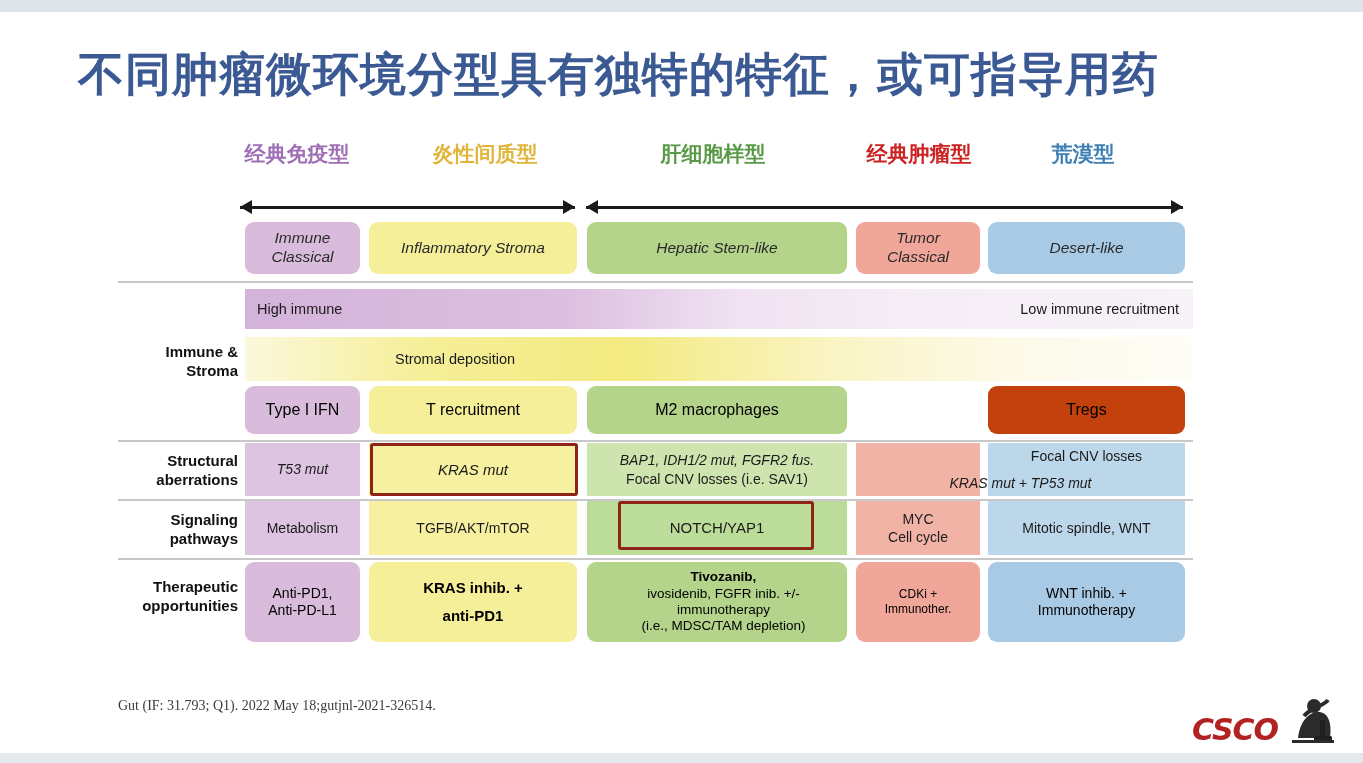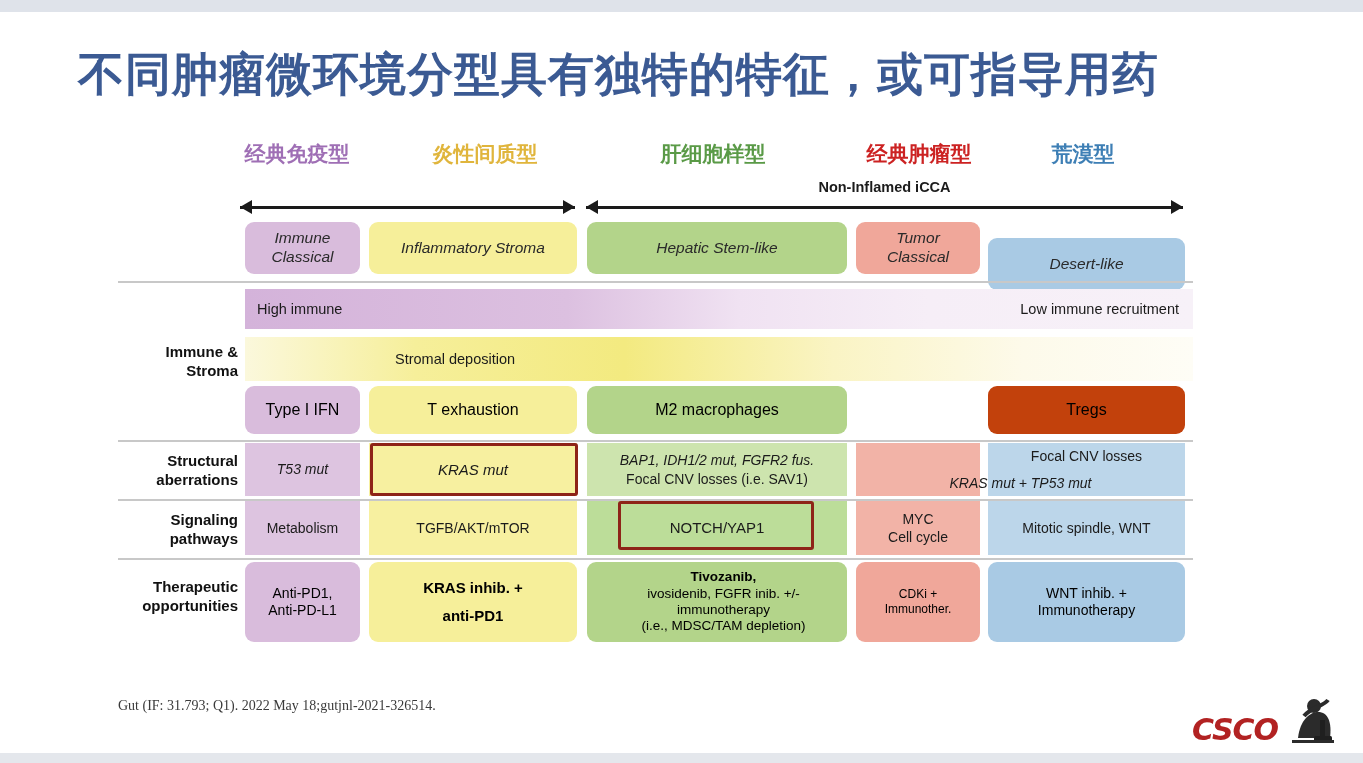--- a/index.html
+++ b/index.html
@@ -113,41 +113,40 @@
 <div class="cn-head" style="left:844px; width:150px; color:#cc2222;">经典肿瘤型</div>
 <div class="cn-head" style="left:1028px; width:110px; color:#3e7fb5;">荒漠型</div>
 
 <div class="arrow-wrap" style="left:240px; top:198px; width:335px; height:18px;">
   <div class="arrow-line"></div>
   <div class="arrow-head left"></div>
   <div class="arrow-head right"></div>
 </div>
 
 <div class="arrow-wrap" style="left:586px; top:198px; width:597px; height:18px;">
-  <div class="arrow-label">Non-Inflamed iCCA</div>
   <div class="arrow-line"></div>
   <div class="arrow-head left"></div>
   <div class="arrow-head right"></div>
 </div>
 
 <div class="pill italic" style="left:245px; top:222px; width:115px; height:52px; background:#d9bcdc;">
   <div style="white-space:pre-line;">Immune
 Classical</div>
 </div>
 <div class="pill italic" style="left:369px; top:222px; width:208px; height:52px; background:#f6ef9a;">
   <div style="white-space:pre-line;">Inflammatory Stroma</div>
 </div>
 <div class="pill italic" style="left:587px; top:222px; width:260px; height:52px; background:#b3d48a;">
   <div style="white-space:pre-line;">Hepatic Stem-like</div>
 </div>
 <div class="pill italic" style="left:856px; top:222px; width:124px; height:52px; background:#f0a79a;">
   <div style="white-space:pre-line;">Tumor
 Classical</div>
 </div>
-<div class="pill italic" style="left:988px; top:222px; width:197px; height:52px; background:#a9cae4;margin-top:16px;">
+<div class="pill italic" style="left:988px; top:222px; width:197px; height:52px; background:#a9cae4;">
   <div style="white-space:pre-line;">Desert-like</div>
 </div>
 
 <div class="hrule" style="top:281px;"></div>
 <div class="hrule" style="top:440px;"></div>
 <div class="hrule" style="top:499px;"></div>
 <div class="hrule" style="top:558px;"></div>
 
 <div class="row-label" style="left:118px; top:343px; width:120px; white-space:pre-line;">Immune &amp;
 Stroma</div>
@@ -160,21 +159,21 @@
 
 <div class="grad-bar" style="left:245px; top:337px; width:948px; height:44px;
      background:linear-gradient(to right,#fbf8dc 0%,#f6ef9a 18%,#f3ea80 40%,#faf4c4 62%,#fdfaea 82%,#fefdf6 100%);">
   <span style="margin-left:150px;">Stromal deposition</span>
 </div>
 
 <div class="pill" style="left:245px; top:386px; width:115px; height:48px; background:#d9bcdc;">
   <span>Type I IFN</span>
 </div>
 <div class="pill" style="left:369px; top:386px; width:208px; height:48px; background:#f6ef9a;">
-  <span>T exhaustion</span>
+  <span>T recruitment</span>
 </div>
 <div class="pill" style="left:587px; top:386px; width:260px; height:48px; background:#b3d48a;">
   <span>M2 macrophages</span>
 </div>
 <div class="pill" style="left:988px; top:386px; width:197px; height:48px; background:#c2410c;">
   <span>Tregs</span>
 </div>
 
 <div class="row-label" style="left:118px; top:452px; width:120px; white-space:pre-line;">Structural
 aberrations</div>

